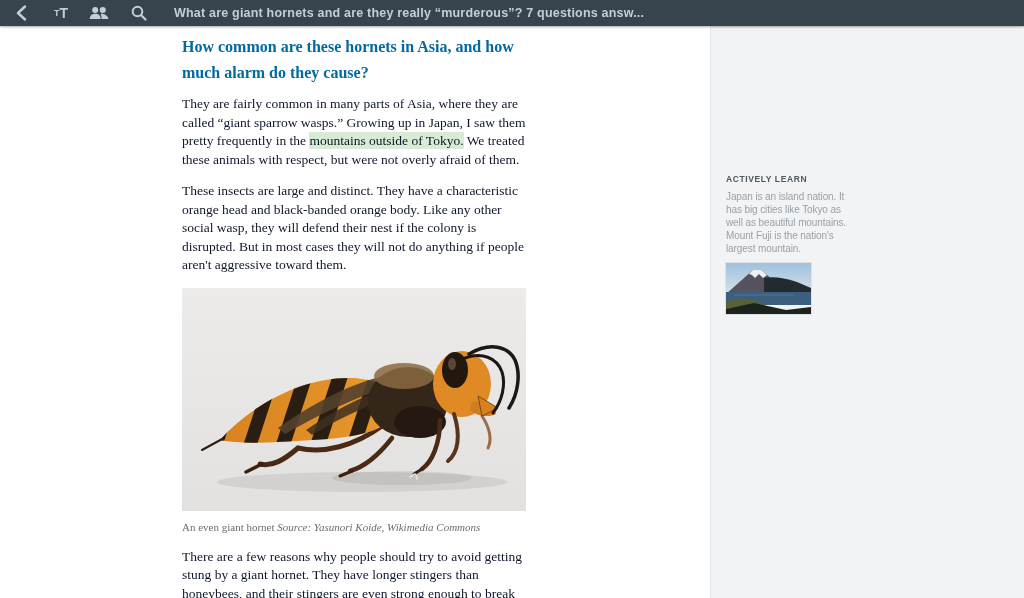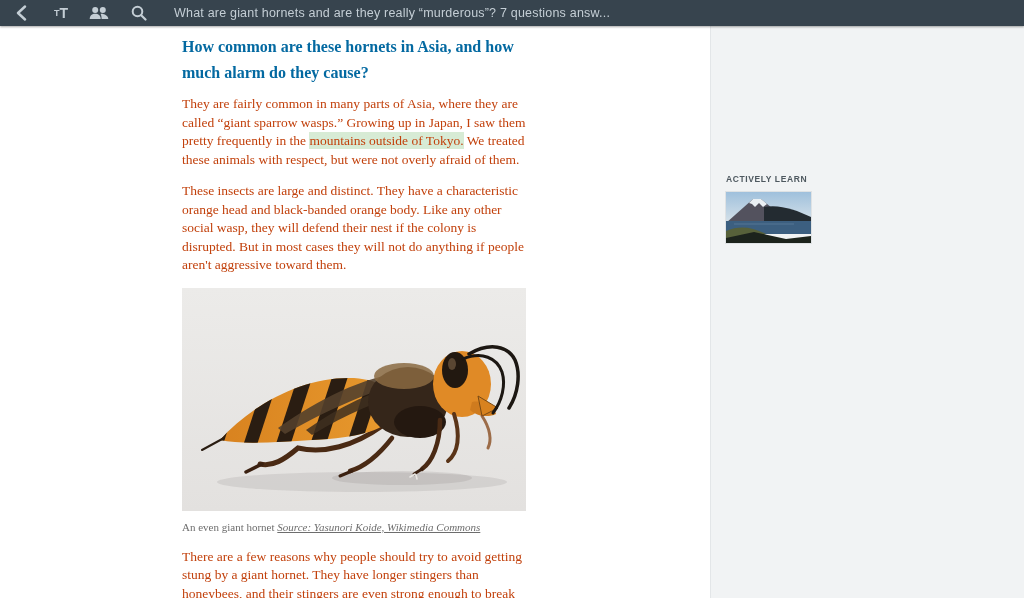--- a/index.html
+++ b/index.html
@@ -14,21 +14,21 @@
   }
   .topbar .icon-btn {
     width: 26px; height: 26px; display: flex; align-items: center; justify-content: center;
     cursor: pointer; flex: 0 0 auto;
   }
   .icon-back   { margin-left: 8px; }
   .icon-size   { margin-left: 14px; }
   .icon-people { margin-left: 12px; }
   .icon-search { margin-left: 14px; }
   .topbar-title {
-    margin-left: 22px; color: #c4ced5; font-size: 12.5px; font-weight: normal;
+    margin-left: 22px; color: #c4ced5; font-size: 12.5px; font-weight: bold;
     letter-spacing: 0.2px; white-space: nowrap; overflow: hidden;
   }
   .tsize-small { font-size: 9px;  font-weight: bold; color: #c4ced5; }
   .tsize-big   { font-size: 14px; font-weight: bold; color: #c4ced5; }
 
   
   .main-pane {
     position: absolute; top: 26px; left: 0; width: 710px; height: 572px;
     background: #ffffff; overflow: hidden;
   }
@@ -40,33 +40,33 @@
   
   .article-col {
     position: absolute; left: 182px; top: 8px; width: 346px;
     font-family: "Liberation Serif", serif; color: #2e2e2e;
   }
   .article-heading {
     font-size: 16px; font-weight: bold; line-height: 26px; color: #0369a1;
     margin-bottom: 9px;
   }
   .article-p {
-    font-size: 13.5px; line-height: 18.5px; color: #c2410c;
+    font-size: 13.5px; line-height: 18.5px; color: #0f172a;
     margin-bottom: 13px; text-align: left;
   }
   .hl-green { background: #d7ebd5; padding: 1px 0; cursor: pointer; }
 
   .figure-wrap { width: 344px; height: 223px; margin: 9px 0 0 0; cursor: pointer; }
   .figure-wrap svg { display: block; }
 
   .figure-caption {
     font-family: "Liberation Serif", serif; font-size: 11px; color: #6d6d6d;
     margin: 9px 0 14px 0; line-height: 14px;
   }
-  .caption-source { font-style: italic; text-decoration: underline; }
+  .caption-source { font-style: italic; }
 
   
   .side-note { position: absolute; left: 15px; top: 148px; width: 126px; }
   .side-note-label {
     font-size: 8.5px; font-weight: bold; letter-spacing: 0.6px;
     color: #4e585f; margin-bottom: 6px;
   }
   .side-note-text {
     font-size: 10px; line-height: 13px; color: #99a2a9; letter-spacing: -0.1px;
   }
@@ -178,20 +178,21 @@
 
     <div class="figure-caption"><span>An even giant hornet </span><span class="caption-source">Source: Yasunori Koide, Wikimedia Commons</span></div>
 
     <p class="article-p">There are a few reasons why people should try to avoid getting stung by a giant hornet. They have longer stingers than honeybees, and their stingers are even strong enough to break</p>
   </div>
 </div>
 
 <div class="side-pane">
   <div class="side-note">
     <div class="side-note-label">ACTIVELY LEARN</div>
+    <div class="side-note-text">Japan is an island nation. It has big cities like Tokyo as well as beautiful mountains. Mount Fuji is the nation's largest mountain.</div>
     <div class="side-note-img">
       <svg width="85" height="51" viewBox="0 0 85 51">
         <defs>
           <linearGradient id="skyGrad" x1="0" y1="0" x2="0" y2="1">
             <stop offset="0" stop-color="#9fc0dc"></stop>
             <stop offset="1" stop-color="#d8e3ea"></stop>
           </linearGradient>
         </defs>
         <rect x="0" y="0" width="85" height="32" fill="url(#skyGrad)"></rect>
 

